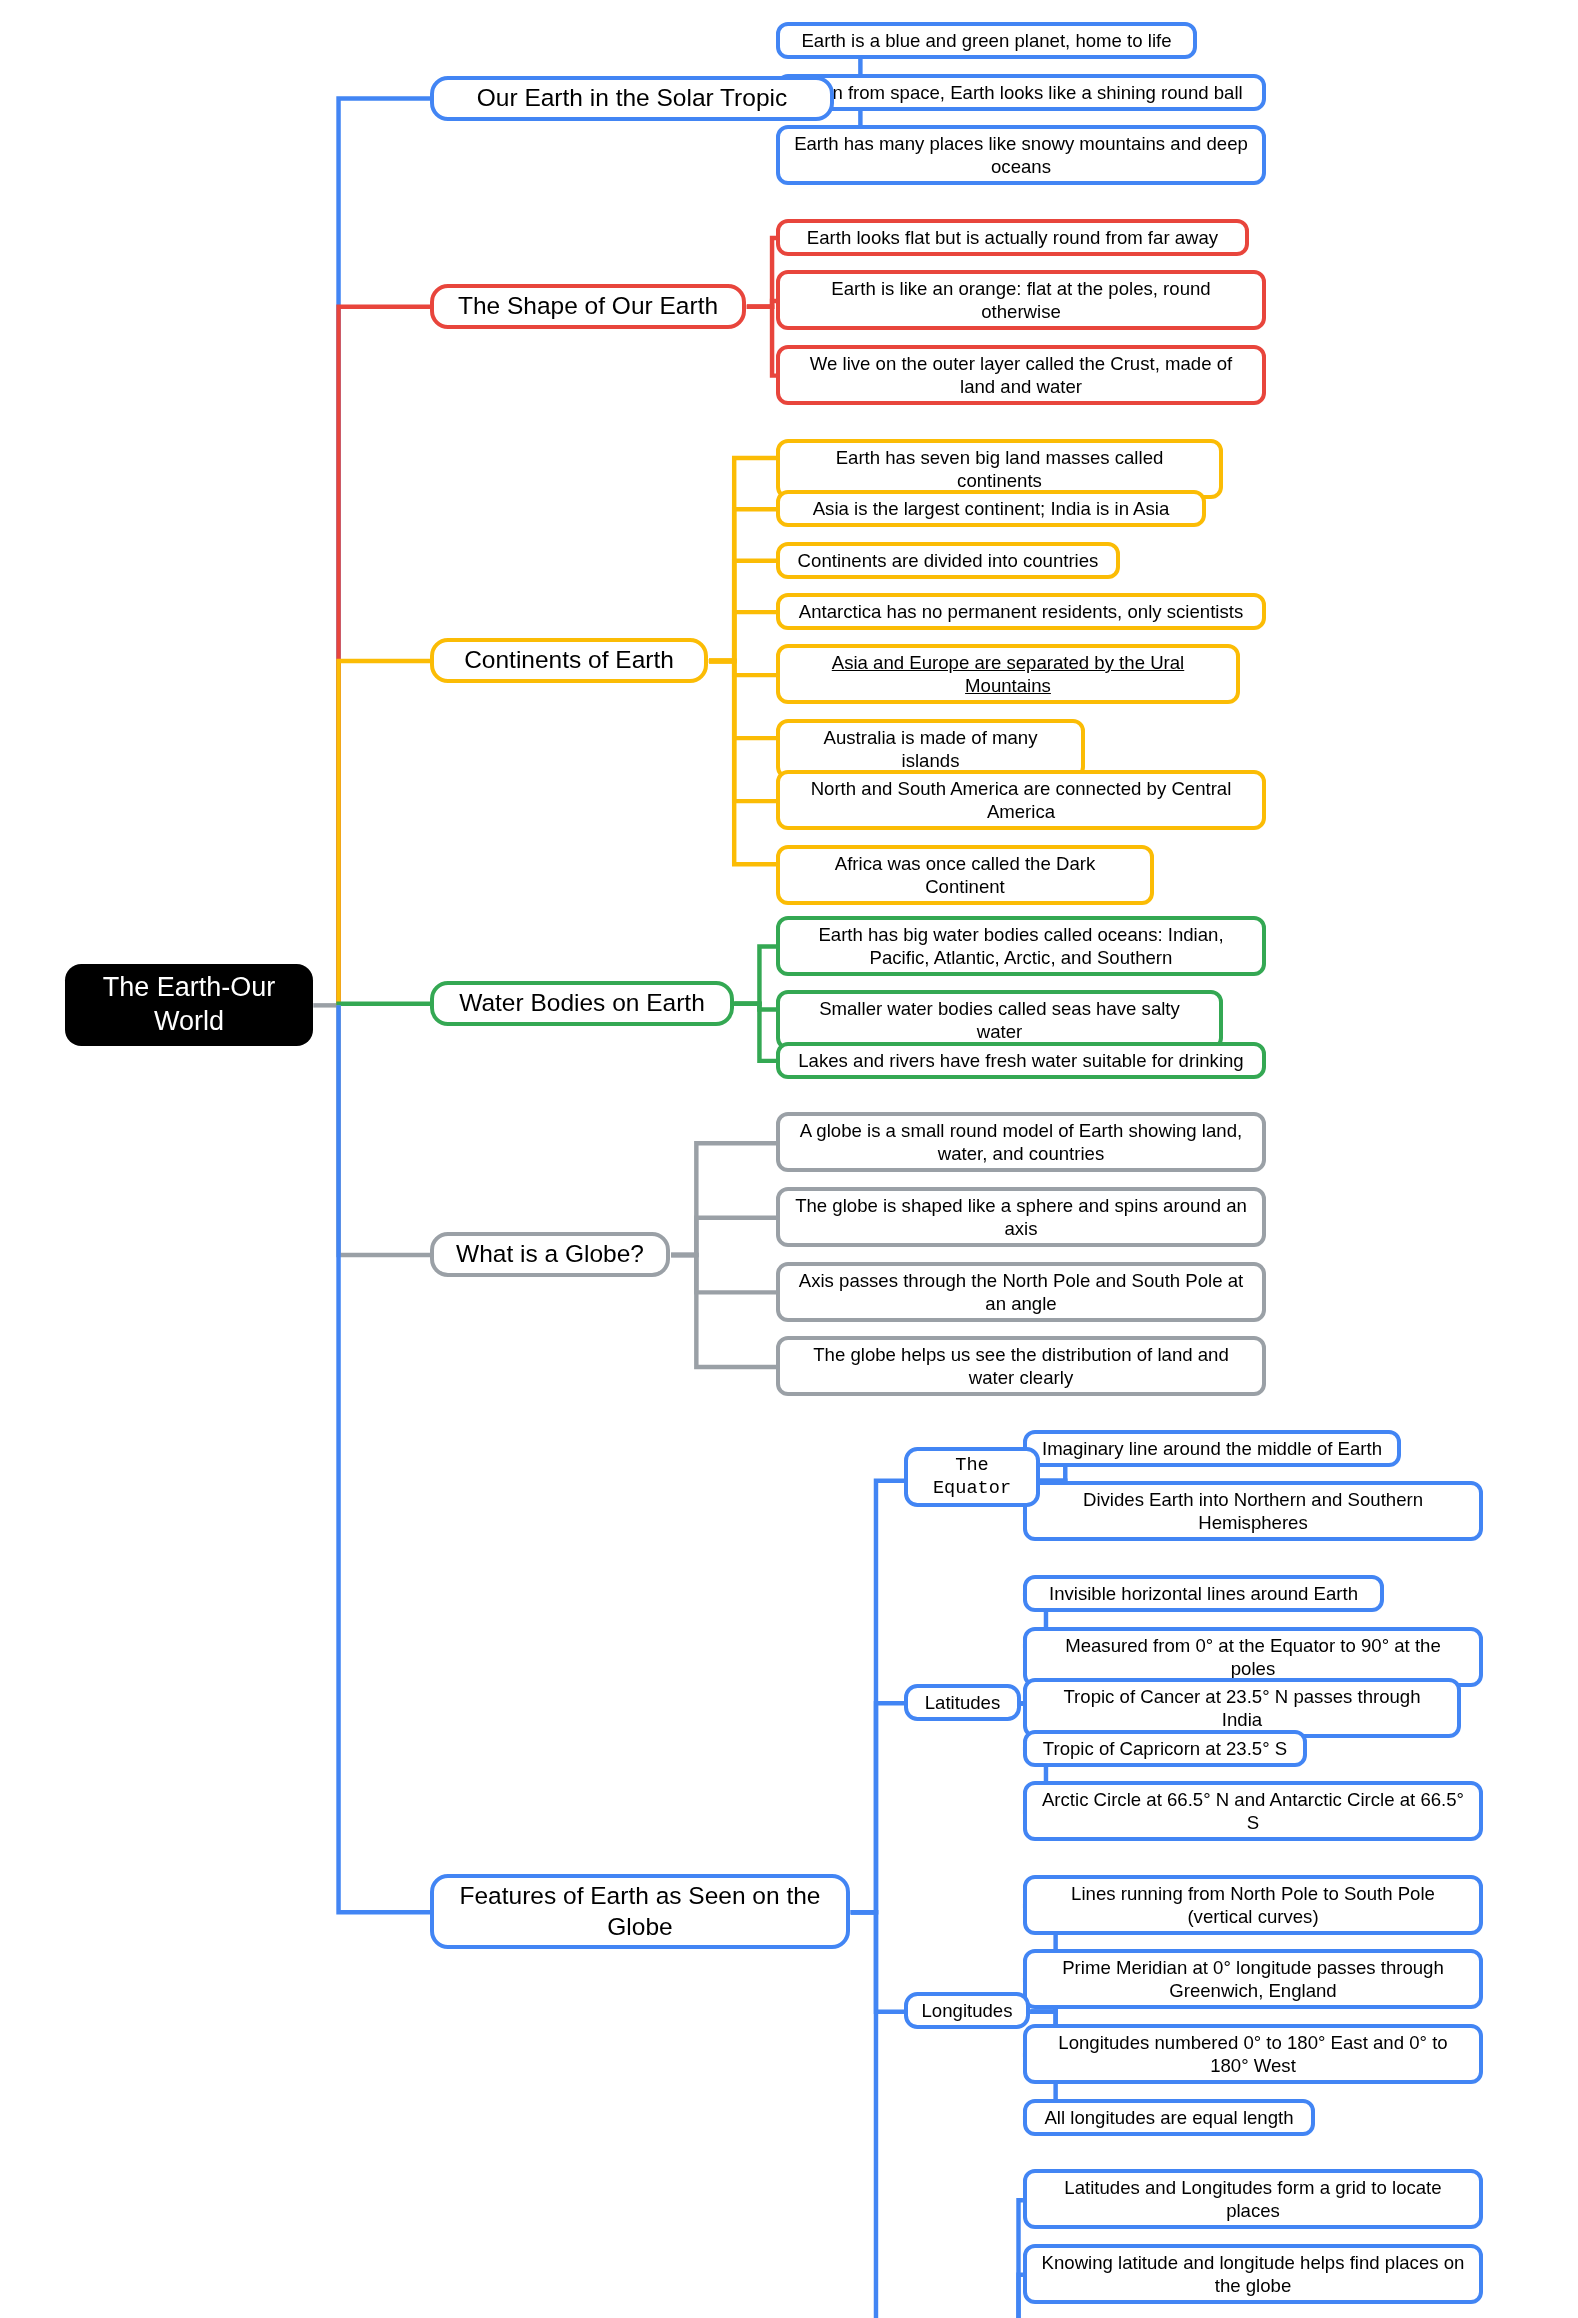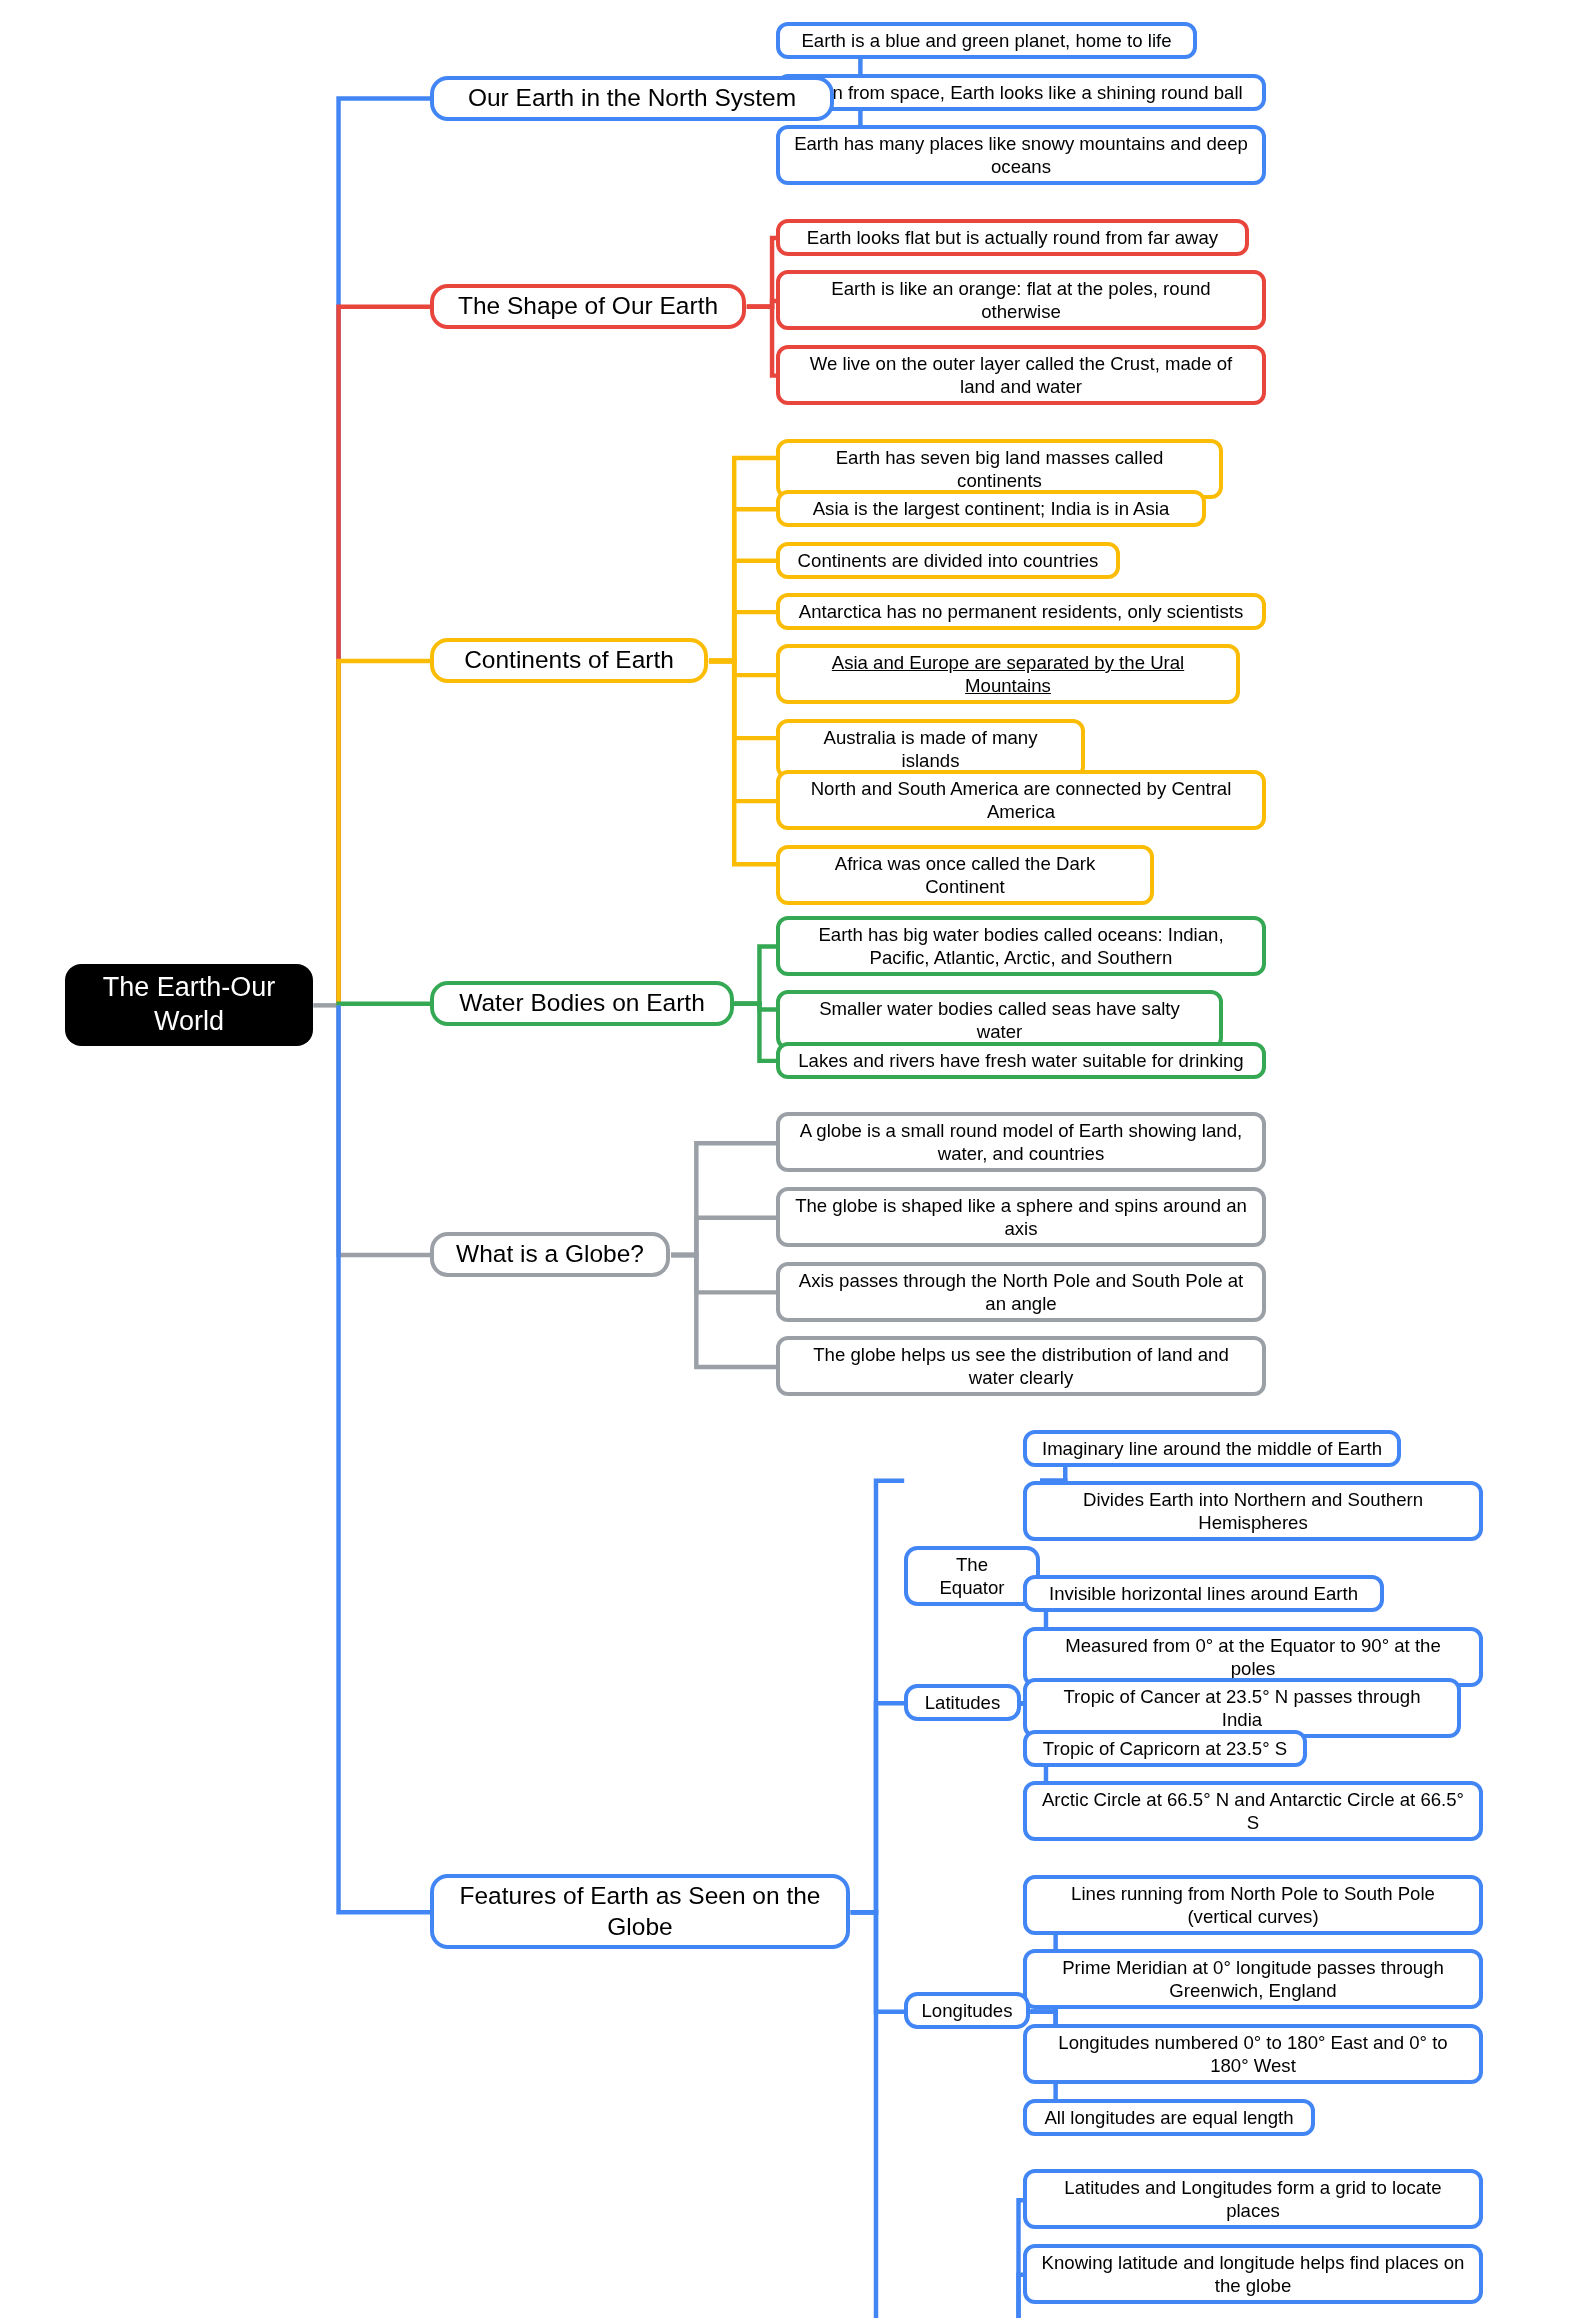--- a/index.html
+++ b/index.html
@@ -85,21 +85,21 @@
       <div class="node leaf c-blue" style="left: 776px; width: 421px; top: 22px;">
         <span>Earth is a blue and green planet, home to life</span>
       </div>
       <div class="node leaf c-blue" style="left: 776px; width: 490px; top: 74px;">
         <span>Seen from space, Earth looks like a shining round ball</span>
       </div>
       <div class="node leaf c-blue" style="left: 776px; width: 490px; top: 125px;">
         <span>Earth has many places like snowy mountains and deep oceans</span>
       </div>
       <div class="node branch c-blue" style="left: 430px; width: 404px; top: 76px;">
-        <span>Our Earth in the North System</span>
+        <span>Our Earth in the Solar Tropic</span>
       </div>
       <div class="node leaf c-red" style="left: 776px; width: 473px; top: 219px;">
         <span>Earth looks flat but is actually round from far away</span>
       </div>
       <div class="node leaf c-red" style="left: 776px; width: 490px; top: 270px;">
         <span>Earth is like an orange: flat at the poles, round otherwise</span>
       </div>
       <div class="node leaf c-red" style="left: 776px; width: 490px; top: 345px;">
         <span>We live on the outer layer called the Crust, made of land and water</span>
       </div>
@@ -159,21 +159,21 @@
       </div>
       <div class="node branch c-gray" style="left: 430px; width: 240px; top: 1232px;">
         <span>What is a Globe?</span>
       </div>
       <div class="node leaf c-blue" style="left: 1023px; width: 378px; top: 1430px;">
         <span>Imaginary line around the middle of Earth</span>
       </div>
       <div class="node leaf c-blue" style="left: 1023px; width: 460px; top: 1481px;">
         <span>Divides Earth into Northern and Southern Hemispheres</span>
       </div>
-      <div class="node sub c-blue" style="left: 904px; width: 136px; top: 1546px;">
+      <div class="node sub c-blue" style="left: 904px; width: 136px; top: 1447px; font-family: Liberation Mono, monospace;">
         <span>The Equator</span>
       </div>
       <div class="node leaf c-blue" style="left: 1023px; width: 361px; top: 1575px;">
         <span>Invisible horizontal lines around Earth</span>
       </div>
       <div class="node leaf c-blue" style="left: 1023px; width: 460px; top: 1627px;">
         <span>Measured from 0° at the Equator to 90° at the poles</span>
       </div>
       <div class="node leaf c-blue" style="left: 1023px; width: 438px; top: 1678px;">
         <span>Tropic of Cancer at 23.5° N passes through India</span>

